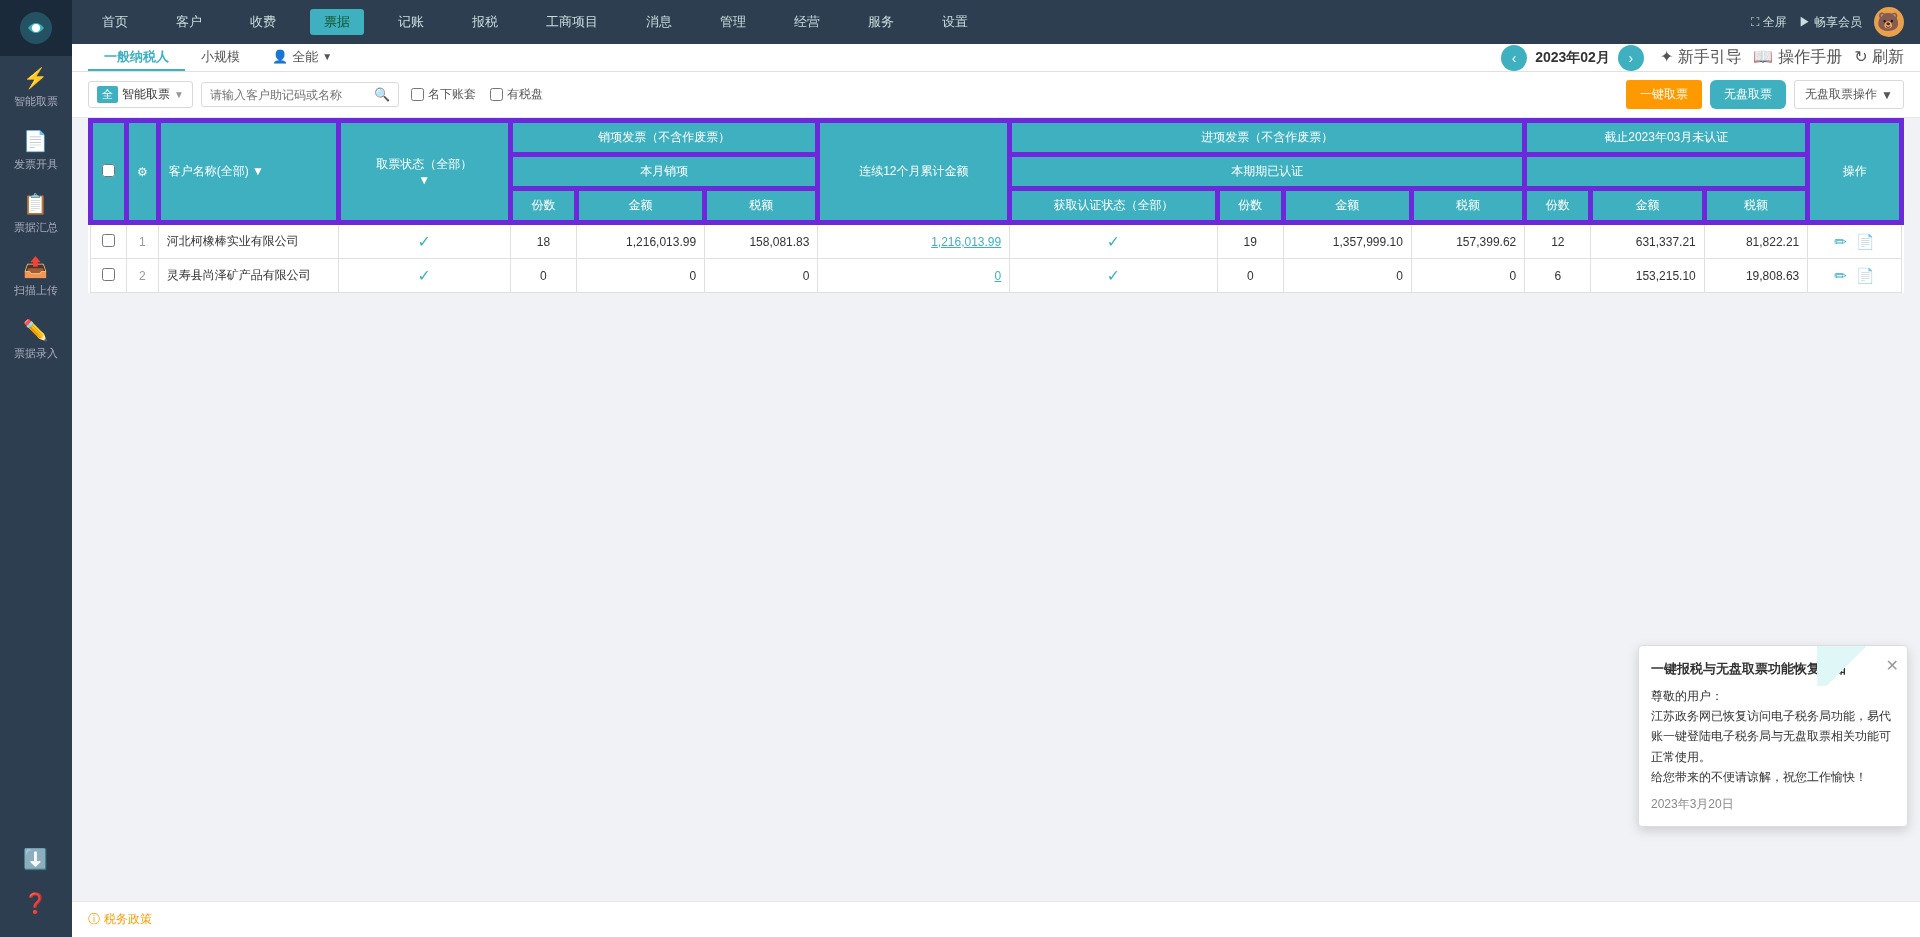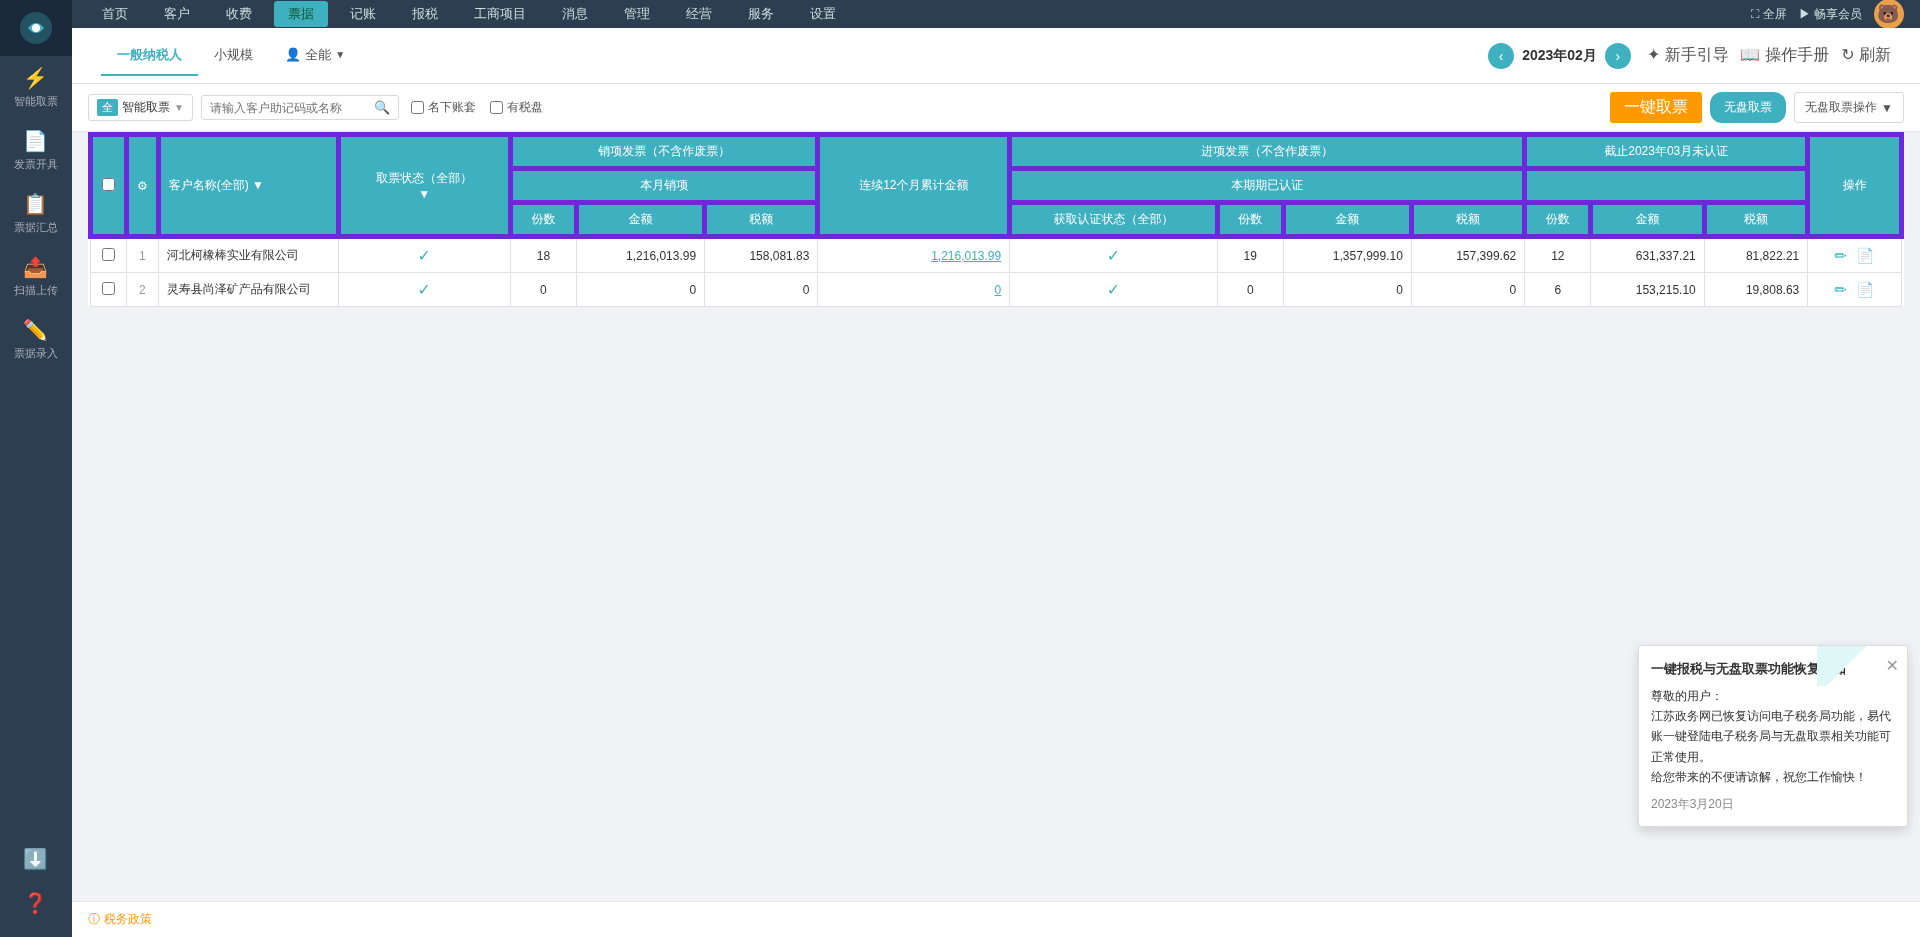--- a/index.html
+++ b/index.html
@@ -45,26 +45,26 @@
       flex-direction: column;
       align-items: center;
       padding-bottom: 12px;
     }
 
     
     .main { flex: 1; display: flex; flex-direction: column; overflow: hidden; }
 
     
     .topnav {
-      height: 28px;
+      height: 44px;
       background: #2c3e50;
       display: flex;
       align-items: center;
       padding: 0 16px;
-      gap: 8px;
+      gap: 20px;
       flex-shrink: 0;
     }
     .topnav-item {
       color: #cdd;
       padding: 4px 14px;
       border-radius: 3px;
       cursor: pointer;
       font-size: 13px;
       white-space: nowrap;
     }
@@ -81,23 +81,22 @@
     .avatar { width: 30px; height: 30px; border-radius: 50%; background: #e8a04a; display: flex; align-items: center; justify-content: center; font-size: 18px; cursor: pointer; }
 
     
     .content { flex: 1; display: flex; flex-direction: column; overflow: hidden; background: #f0f2f5; }
 
     
     .subtabs {
       background: #fff;
       border-bottom: 1px solid #e0e0e0;
       display: flex;
-      align-items: center;
-      padding: 0 29px;
-      height: 56px;
+      padding: 0 16px;
+      height: 28px;
       flex-shrink: 0;
     }
     .subtab {
       padding: 10px 16px;
       cursor: pointer;
       color: #555;
       font-size: 13px;
       border-bottom: 2px solid transparent;
       display: flex;
       align-items: center;
@@ -154,22 +153,22 @@
       display: flex; gap: 4px;
       background: #fff;
     }
     .search-box input {
       border: none; outline: none; font-size: 12px; width: 160px; color: #999;
     }
     .search-icon { color: #999; cursor: pointer; }
     .checkbox-group { display: flex; align-items: center; gap: 14px; margin-left: 4px; }
     .checkbox-item { display: flex; align-items: center; gap: 4px; font-size: 12px; color: #555; cursor: pointer; }
     .toolbar-right { margin-left: auto; display: flex; gap: 8px; }
-    .btn-primary { background: #f90; color: #fff; border: none; border-radius: 3px; padding: 5px 14px; cursor: pointer; font-size: 16px; }
-    .btn-danger { background: #3eb0c0; color: #fff; border: none; border-radius: 12px; padding: 5px 14px; cursor: pointer; font-size: 12px; }
+    .btn-primary { background: #f90; color: #fff; border: none; border-radius: 3px; padding: 5px 14px; cursor: pointer; font-size: 12px; }
+    .btn-danger { background: #3eb0c0; color: #fff; border: none; border-radius: 6px; padding: 5px 14px; cursor: pointer; font-size: 12px; }
     .btn-dropdown { background: #fff; color: #555; border: 1px solid #d9d9d9; border-radius: 3px; padding: 5px 10px; cursor: pointer; font-size: 12px; display: flex; align-items: center; gap: 4px; }
 
     
     .table-area { flex: 1; overflow: auto; padding: 0 16px 16px; }
     table { width: 100%; border-collapse: collapse; background: #fff; }
     thead tr th {
       background: #3eb0c0;
       color: #fff;
       font-size: 12px;
       font-weight: normal;

